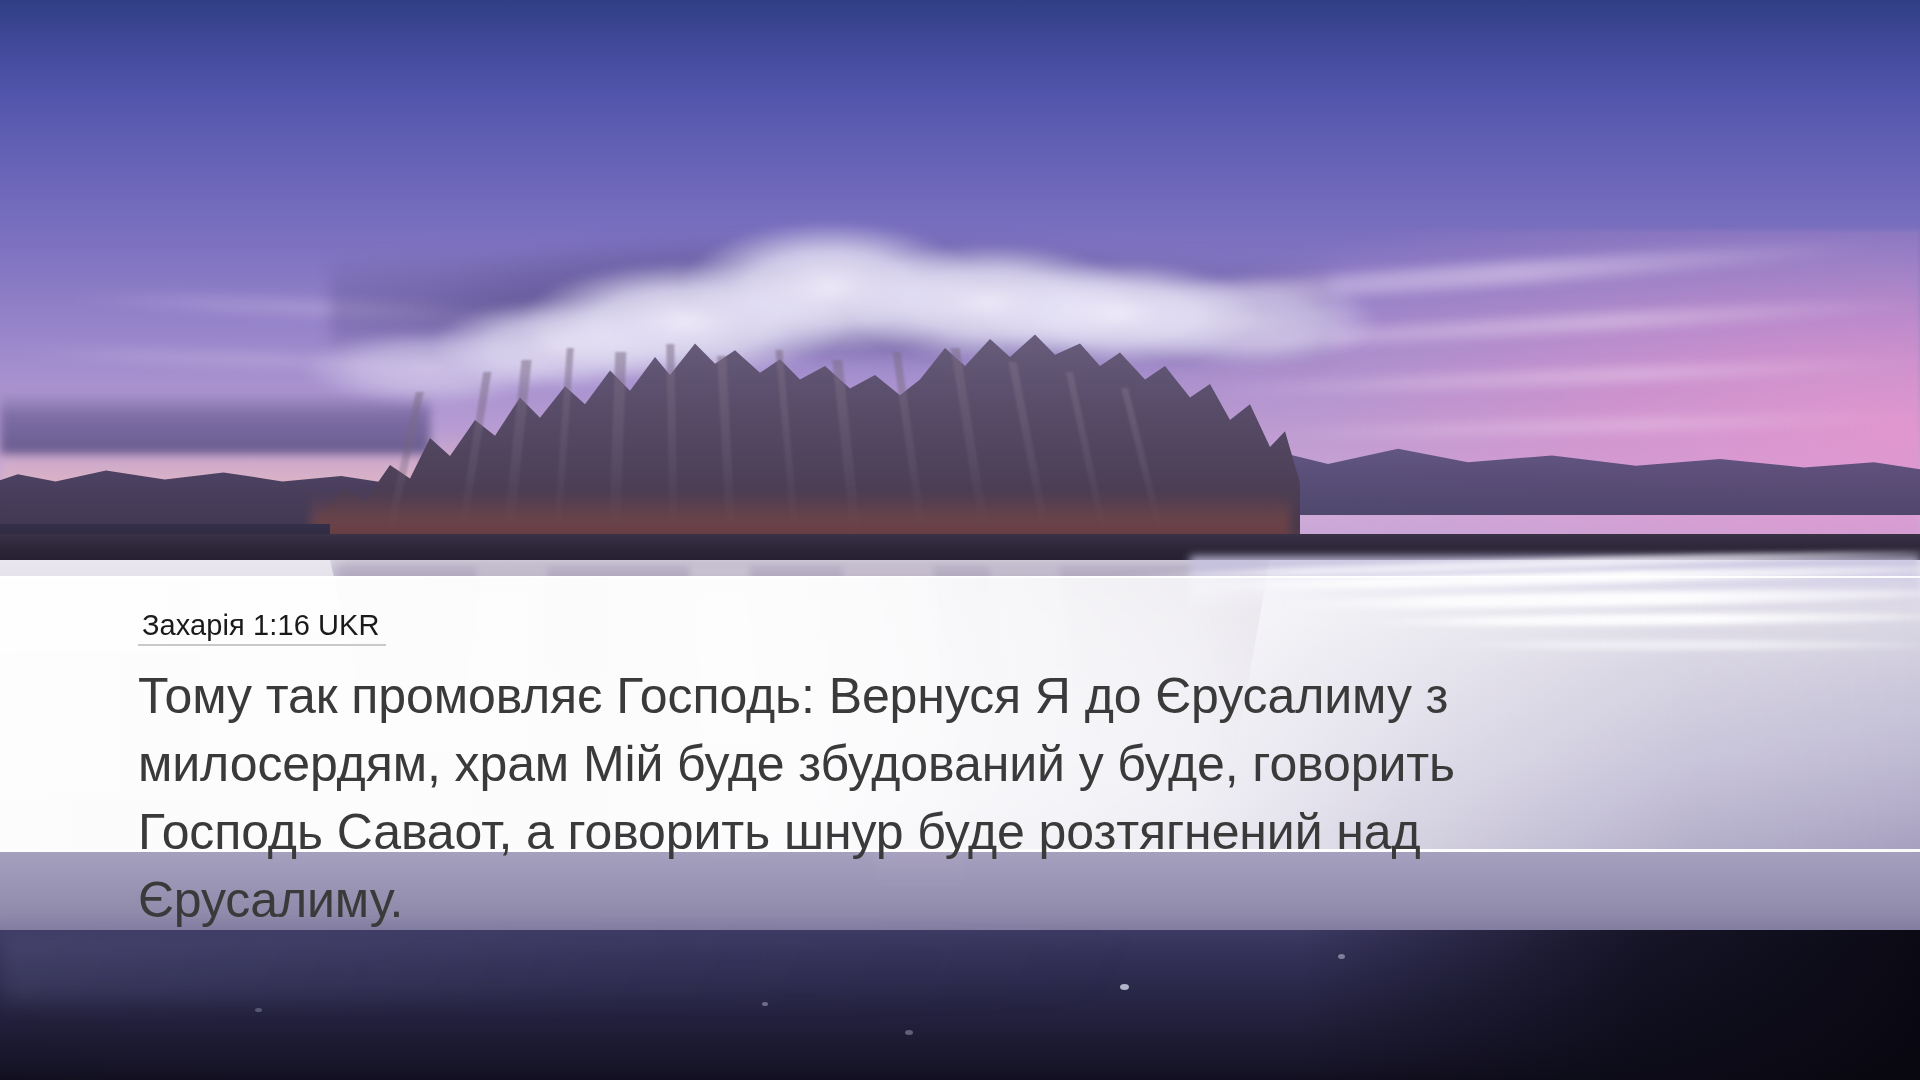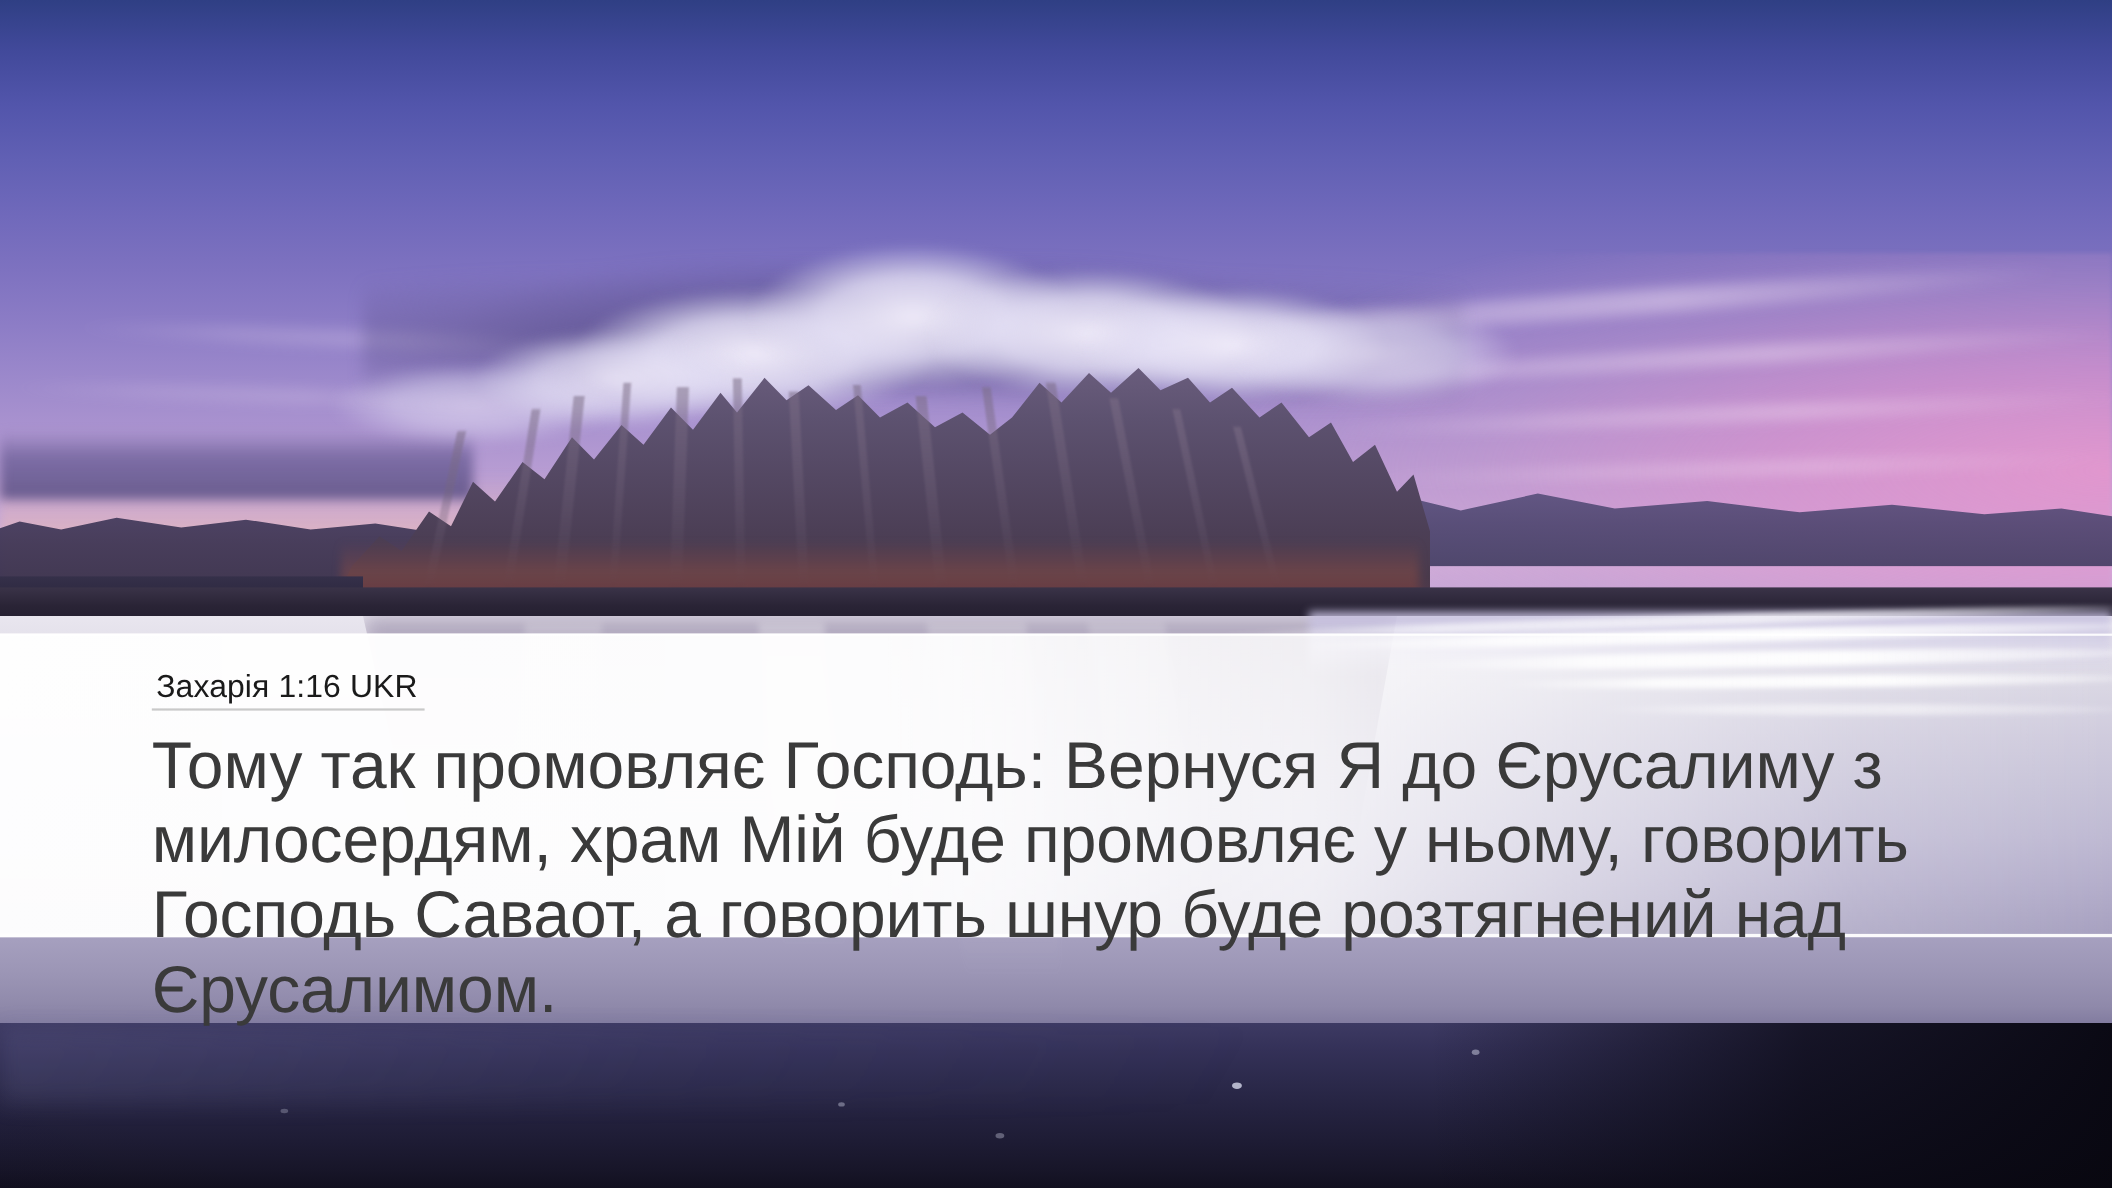--- a/index.html
+++ b/index.html
@@ -291,21 +291,21 @@
     line-height:34px;
     color:#1a1a1a;
     letter-spacing:0.1px;
     padding:0 6px 2px 4px;
     border-bottom:2px solid #c9c9c9;
     white-space:nowrap;
   }
 
   #verse-text {
     margin-top:16px;
-    font-size:60px;
+    font-size:50px;
     line-height:68px;
     color:#3a3a3a;
     letter-spacing:-0.1px;
     max-width:1300px;
   }
   .verse-line { display:block; white-space:nowrap; }
 </style>
 </head>
 <body>
 
@@ -384,21 +384,21 @@
     <div class="vignette"></div>
   </div>
 
   <div id="verse-panel">
     <div id="verse-inner">
 
       <div id="verse-reference">Захарія 1:16 UKR</div>
 
       <div id="verse-text">
         <span class="verse-line">Тому так промовляє Господь: Вернуся Я до Єрусалиму з</span>
-        <span class="verse-line">милосердям, храм Мій буде промовляє у ньому, говорить</span>
+        <span class="verse-line">милосердям, храм Мій буде збудований у буде, говорить</span>
         <span class="verse-line">Господь Саваот, а говорить шнур буде розтягнений над</span>
-        <span class="verse-line">Єрусалимом.</span>
+        <span class="verse-line">Єрусалиму.</span>
       </div>
 
     </div>
   </div>
 
 </div>
 
 </body></html>

